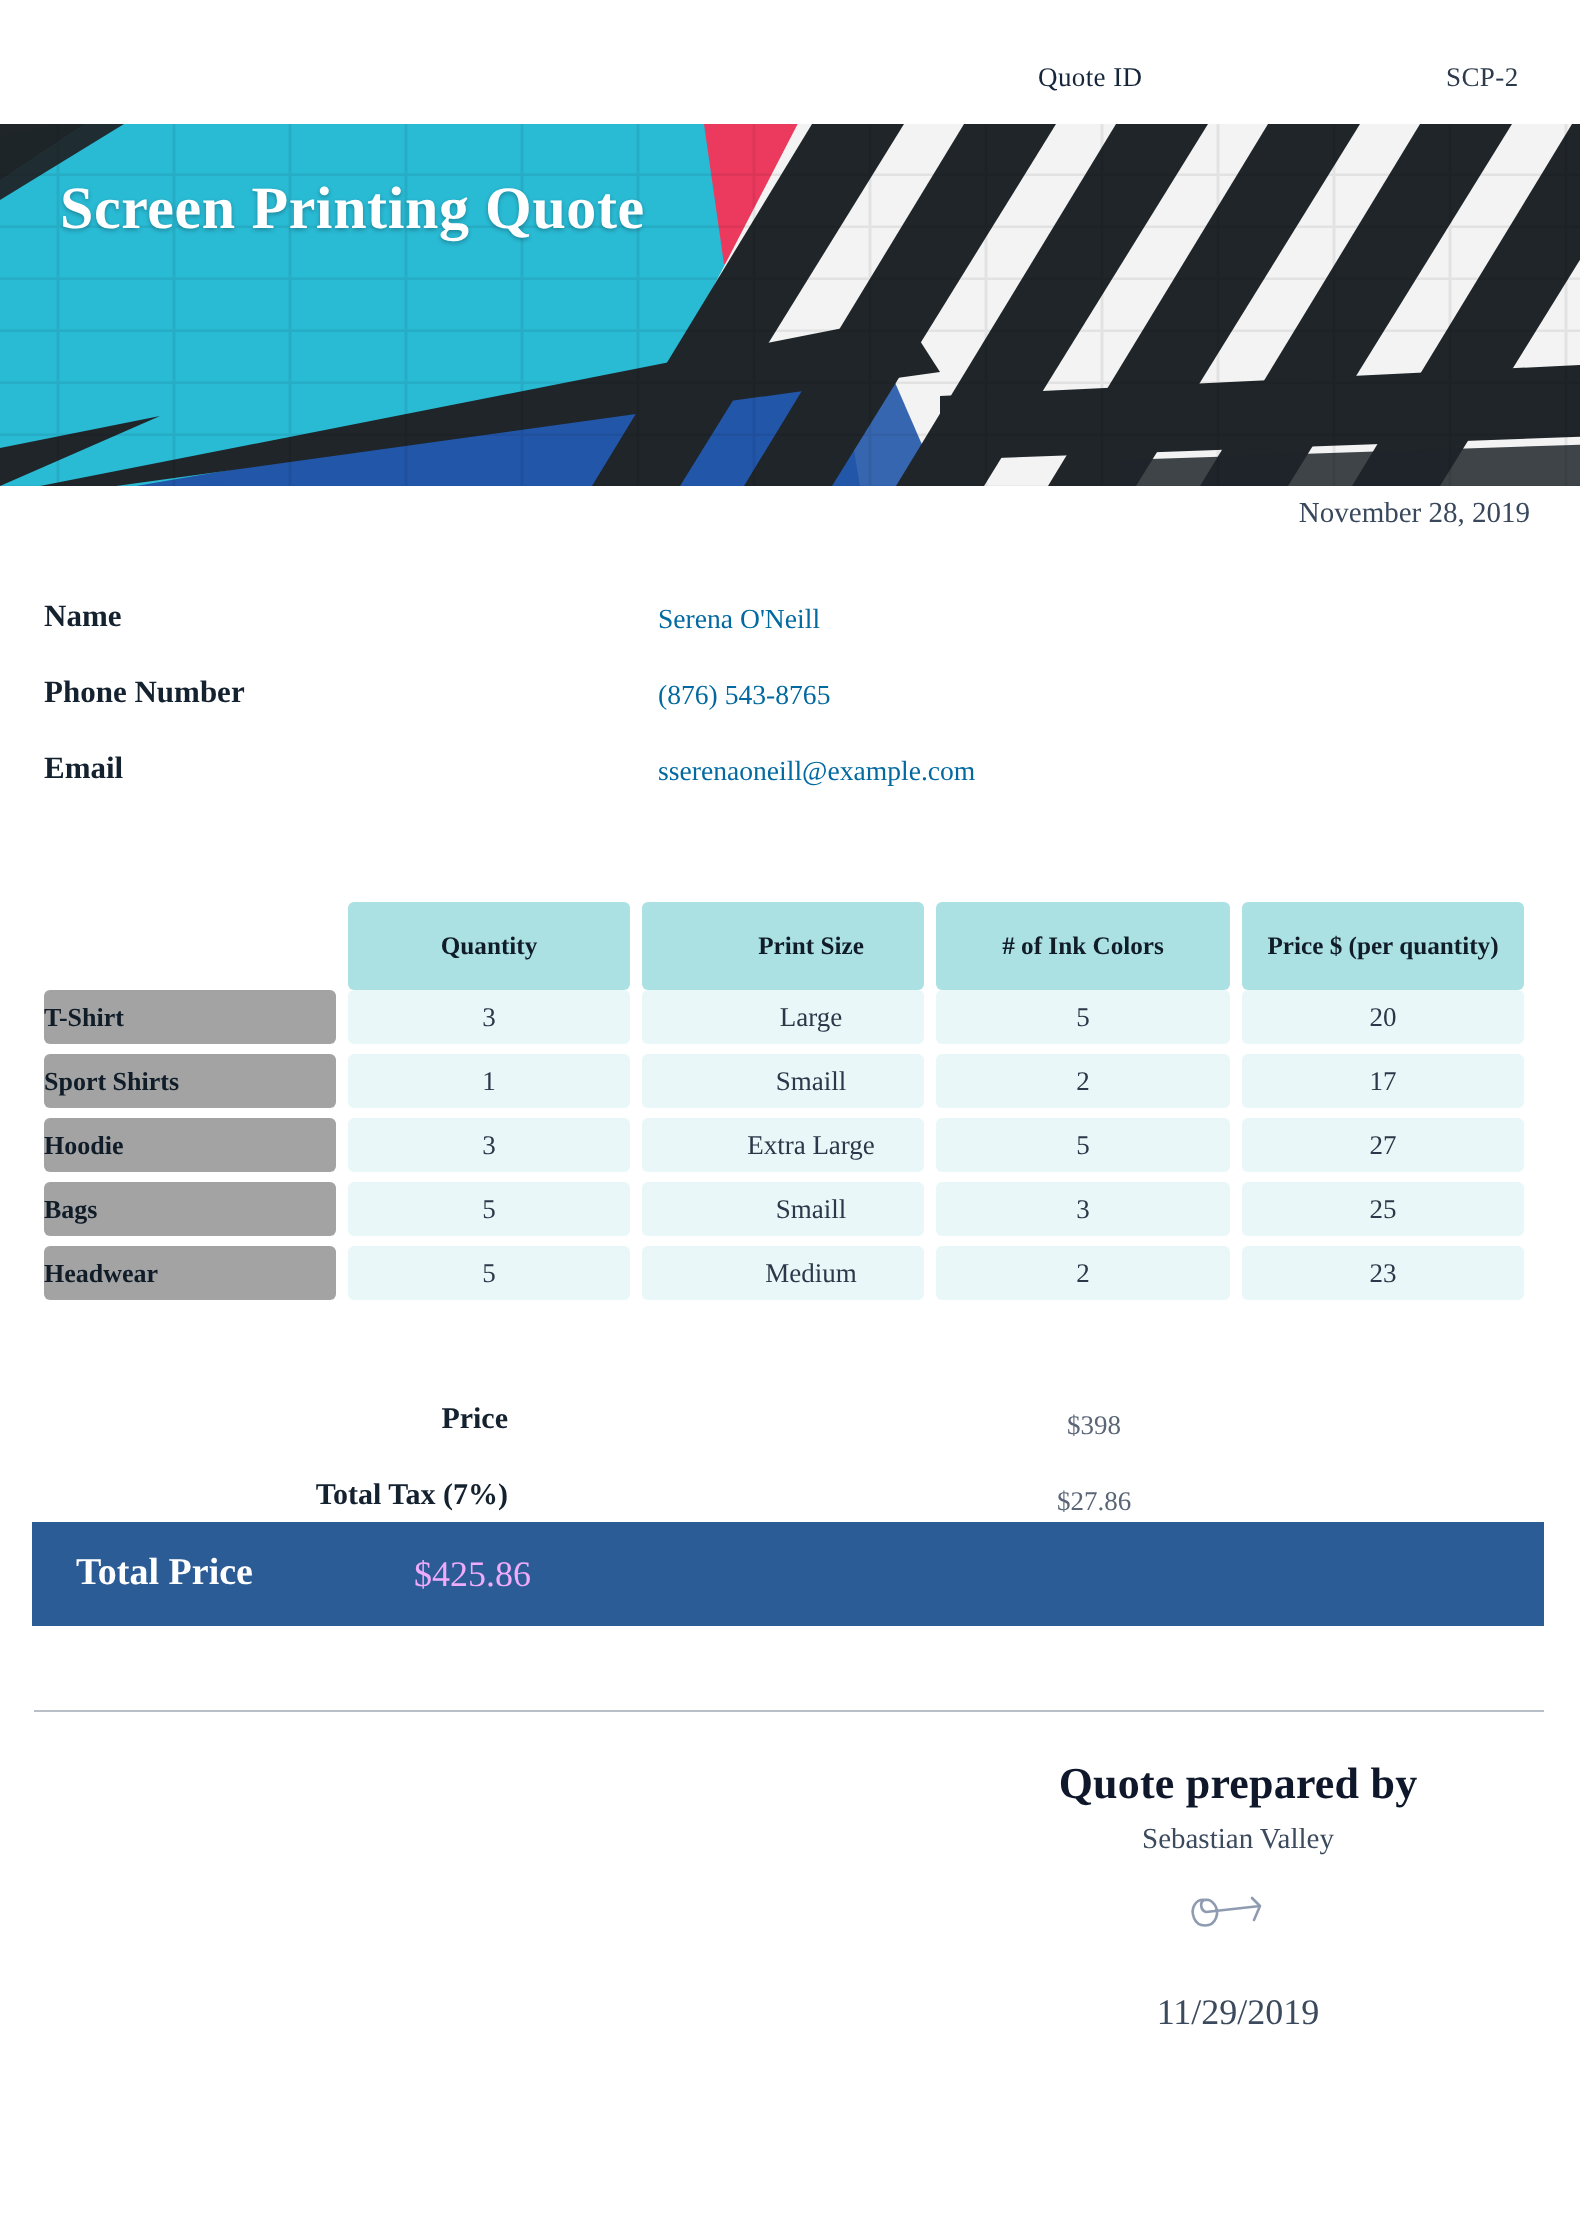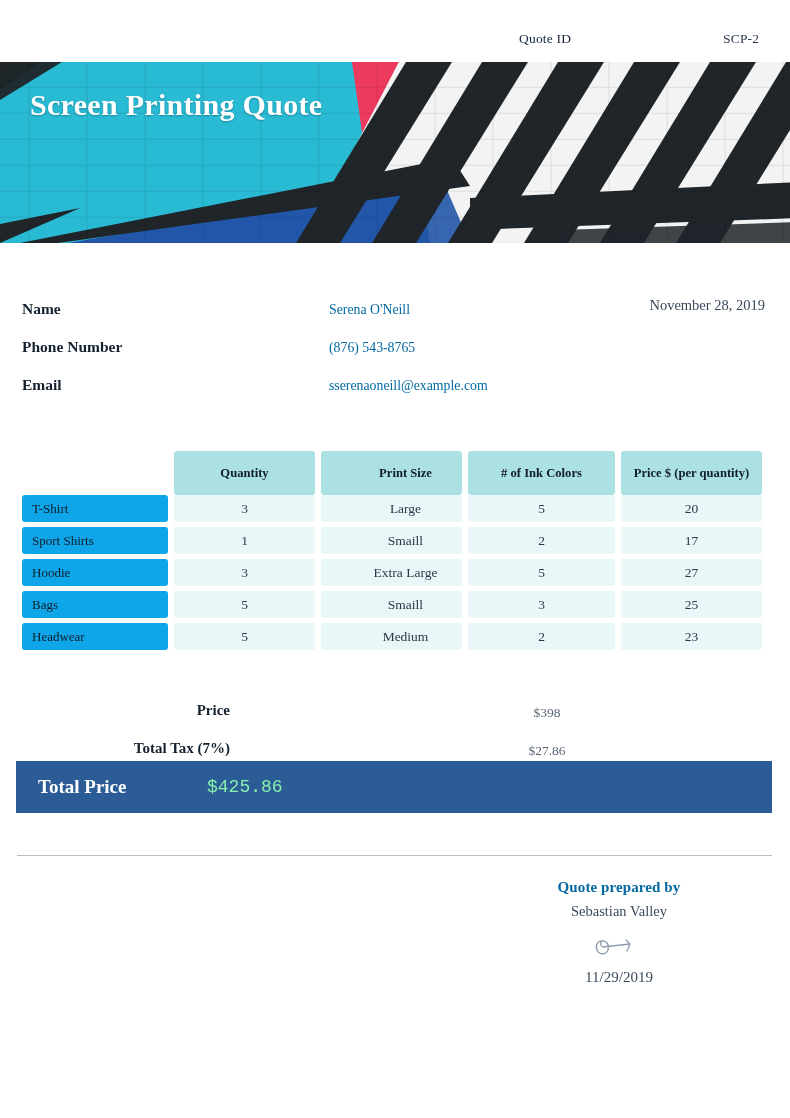--- a/index.html
+++ b/index.html
@@ -69,21 +69,20 @@
     font-family: "Liberation Serif", "DejaVu Serif", serif;
   }
 
   
   .doc-date {
     position: absolute;
     right: 25px;
     top: 249px;
     font-size: 14.5px;
     color: #39485c;
-    margin-top: 48px;
   }
 
   
   .contact {
     position: absolute;
     left: 0; top: 300px;
     width: 672px;
     text-decoration: underline;
   }
   .contact-row {
@@ -133,25 +132,24 @@
   .head-cell {
     background: #ace1e4;
     height: 44px;
     font-weight: bold;
     font-size: 12.6px;
     text-align: center;
     line-height: 1.12;
     color: #101d29;
   }
   .label-cell {
-    background: #0ea5e9;
+    background: #a3a3a3;
     height: 27px;
     justify-content: flex-start;
-    padding-left: 10px;
-    font-weight: normal;
+    font-weight: bold;
     font-size: 13px;
     color: #101d29;
   }
   .data-cell {
     background: #e9f7f8;
     height: 27px;
     font-size: 13.5px;
     color: #2a3849;
   }
 
@@ -164,20 +162,21 @@
   
   .totals { position: absolute; left: 0; top: 702px; width: 790px; }
   .total-row { position: relative; height: 38px; }
   .total-label {
     position: absolute;
     left: 0; width: 230px;
     text-align: right;
     font-size: 15px;
     font-weight: bold;
     color: #14212f;
+    padding-left: 24px;
   }
   .total-value {
     position: absolute;
     left: 452px; width: 190px;
     text-align: center;
     font-size: 13.5px;
     color: #5a6676;
     top: 3px;
   }
 
@@ -193,58 +192,57 @@
     position: absolute;
     left: 22px;
     font-size: 19px;
     font-weight: bold;
     color: #ffffff;
   }
   .grand-value {
     position: absolute;
     left: 191px;
     font-size: 18px;
-    color: #86efac;
-    font-family: Liberation Mono, monospace;
+    color: #f0abfc;
   }
 
   
   .divider {
     position: absolute;
     left: 17px; top: 855px;
     width: 755px; height: 1px;
     background: #b9bfc8;
   }
   .footer {
     position: absolute;
     left: 466px; top: 879px;
     width: 306px;
     text-align: center;
   }
   .prepared-by {
-    font-size: 15px;
-    font-weight: bold;
-    color: #0369a1;
+    font-size: 22px;
+    font-weight: bold;
+    color: #0f172a;
     letter-spacing: .1px;
   }
   .preparer-name {
     margin-top: 7px;
     font-size: 14.5px;
     color: #3c4a5d;
   }
   .signature {
     margin-top: 11px;
     height: 34px;
     display: flex;
     align-items: center;
     justify-content: center;
   }
   .footer-date {
-    margin-top: 4px;
-    font-size: 15px;
+    margin-top: 22px;
+    font-size: 18px;
     color: #3c4a5d;
   }
 </style>
 </head>
 <body>
 
 <div class="page">
 
   <div class="topbar">
     <div class="quote-id-label">Quote ID</div>

